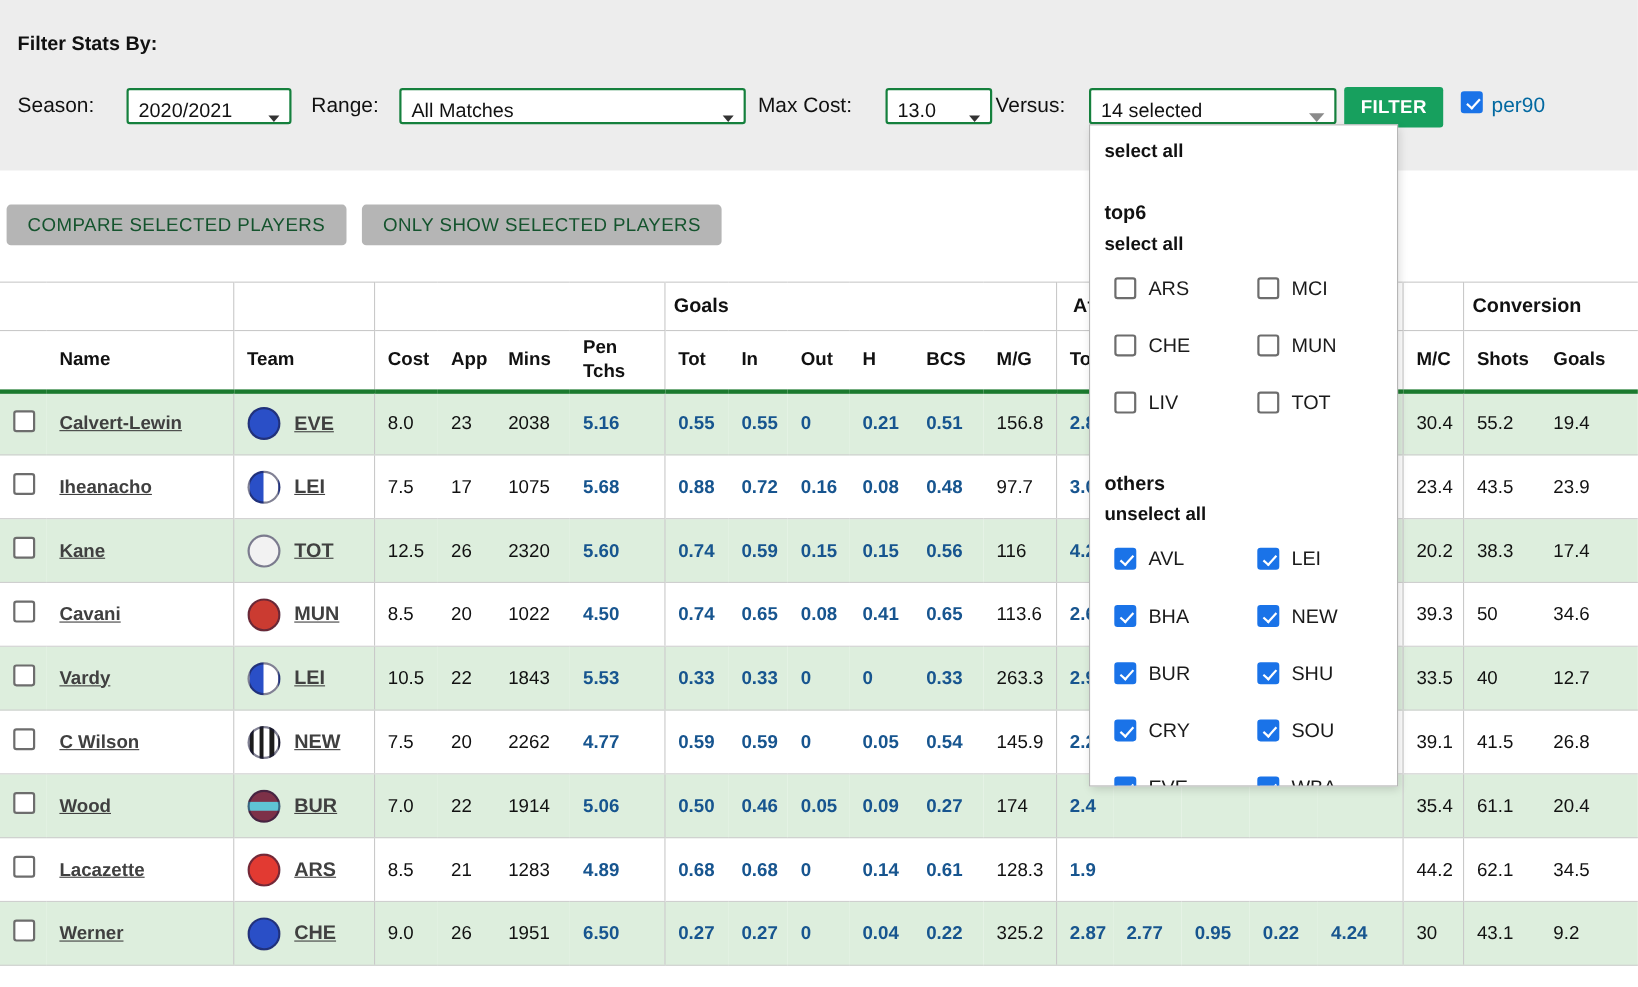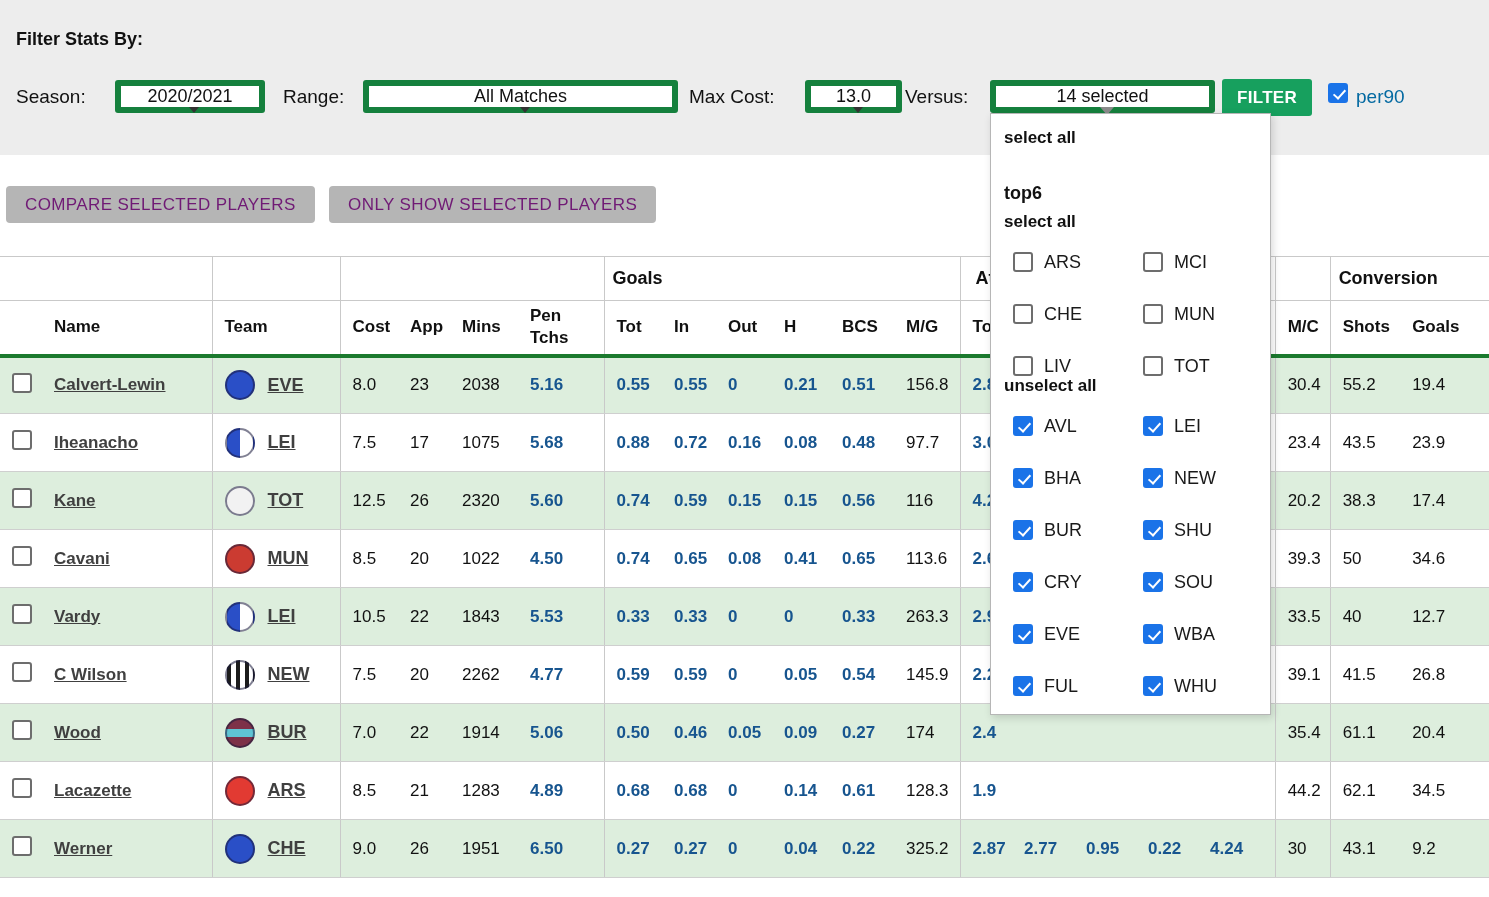--- a/index.html
+++ b/index.html
@@ -4,41 +4,41 @@
 <style>
   * { margin:0; padding:0; box-sizing:border-box; }
   html,body { width:1489px; height:897px; overflow:hidden; background:#fff;
     font-family:"Liberation Sans", sans-serif; color:#111; }
   body { position:relative; }
 
   
   .filterbar { position:relative; height:155px; background:#ededed; }
   .fs-title { position:absolute; left:16px; top:29px; font-weight:bold; font-size:18px; }
   .lbl { position:absolute; top:86px; font-size:19px; }
-  .sel { position:absolute; top:80px; height:33px; background:#fff; border:6px solid #15803d;
-    border-radius:3px; display:flex; align-items:center; justify-content:space-between;
-    padding:0 9px; font-size:18px; cursor:default;flex-direction:column; }
+  .sel { position:absolute; top:80px; height:33px; background:#fff; border:2px solid #15803d;
+    border-radius:3px; display:flex; align-items:flex-end; justify-content:space-between;
+    padding:0 9px; font-size:18px; cursor:default; }
   .caret { width:0; height:0; border-left:5px solid transparent; border-right:5px solid transparent;
     border-top:6px solid #333; margin-left:8px; flex:none; }
   .caret.gray { border-left-width:7px; border-right-width:7px; border-top:8px solid #8b8b8b; }
   .filter-btn { position:absolute; left:1222px; top:79px; height:37px; padding:0 15px;
     background:#17a05e; color:#fff; font-weight:bold; font-size:17px; border:none;
     border-radius:3px; letter-spacing:.3px; font-family:inherit; }
   .per90-lbl { position:absolute; left:1356px; top:86px; font-size:19px; color:#0369a1; }
 
   
   .cb { display:inline-block; width:20px; height:20px; border:2px solid #6d6d6d; border-radius:3px;
     background:#fff; position:relative; flex:none; cursor:pointer; }
   .cb.checked { background:#1a73e8; border-color:#1a73e8; }
   .cb.checked::after { content:""; position:absolute; left:5.5px; top:1.5px; width:5px; height:10px;
     border:solid #fff; border-width:0 2.5px 2.5px 0; transform:rotate(42deg); }
 
   
   .actions { padding:31px 0 33px 6px; }
-  .action-btn { height:37px; padding:0 19px; background:#b5b5b5; color:#701a75; font-size:17px;
+  .action-btn { height:37px; padding:0 19px; background:#b5b5b5; color:#14532d; font-size:17px;
     border:none; border-radius:4px; margin-right:10px; letter-spacing:.4px; font-family:inherit; }
 
   
   table.stats { border-collapse:collapse; table-layout:fixed; width:1489px;
     border-top:1px solid #c9c9c9; }
   .grp-row th { height:44px; font-size:18px; font-weight:bold; text-align:left; padding-left:8px;
     border-bottom:1px solid #c9c9c9; vertical-align:middle; }
   .grp-row th.att { padding-left:15px; }
   .hdr-row th { height:55px; font-size:17px; font-weight:bold; text-align:left; padding-left:12px;
     border-bottom:4px solid #1b7a2e; vertical-align:middle; line-height:22px; }
@@ -443,20 +443,21 @@
       </label>
       <label class="team-opt">
         <span class="cb"></span>
         <span class="team-opt-label">LIV</span>
       </label>
       <label class="team-opt">
         <span class="cb"></span>
         <span class="team-opt-label">TOT</span>
       </label>
     </div>
+  <div class="vs-group-title others">others</div>
   <div class="vs-action">unselect all</div>
   <div class="team-grid">
       <label class="team-opt">
         <span class="cb checked"></span>
         <span class="team-opt-label">AVL</span>
       </label>
       <label class="team-opt">
         <span class="cb checked"></span>
         <span class="team-opt-label">LEI</span>
       </label>

